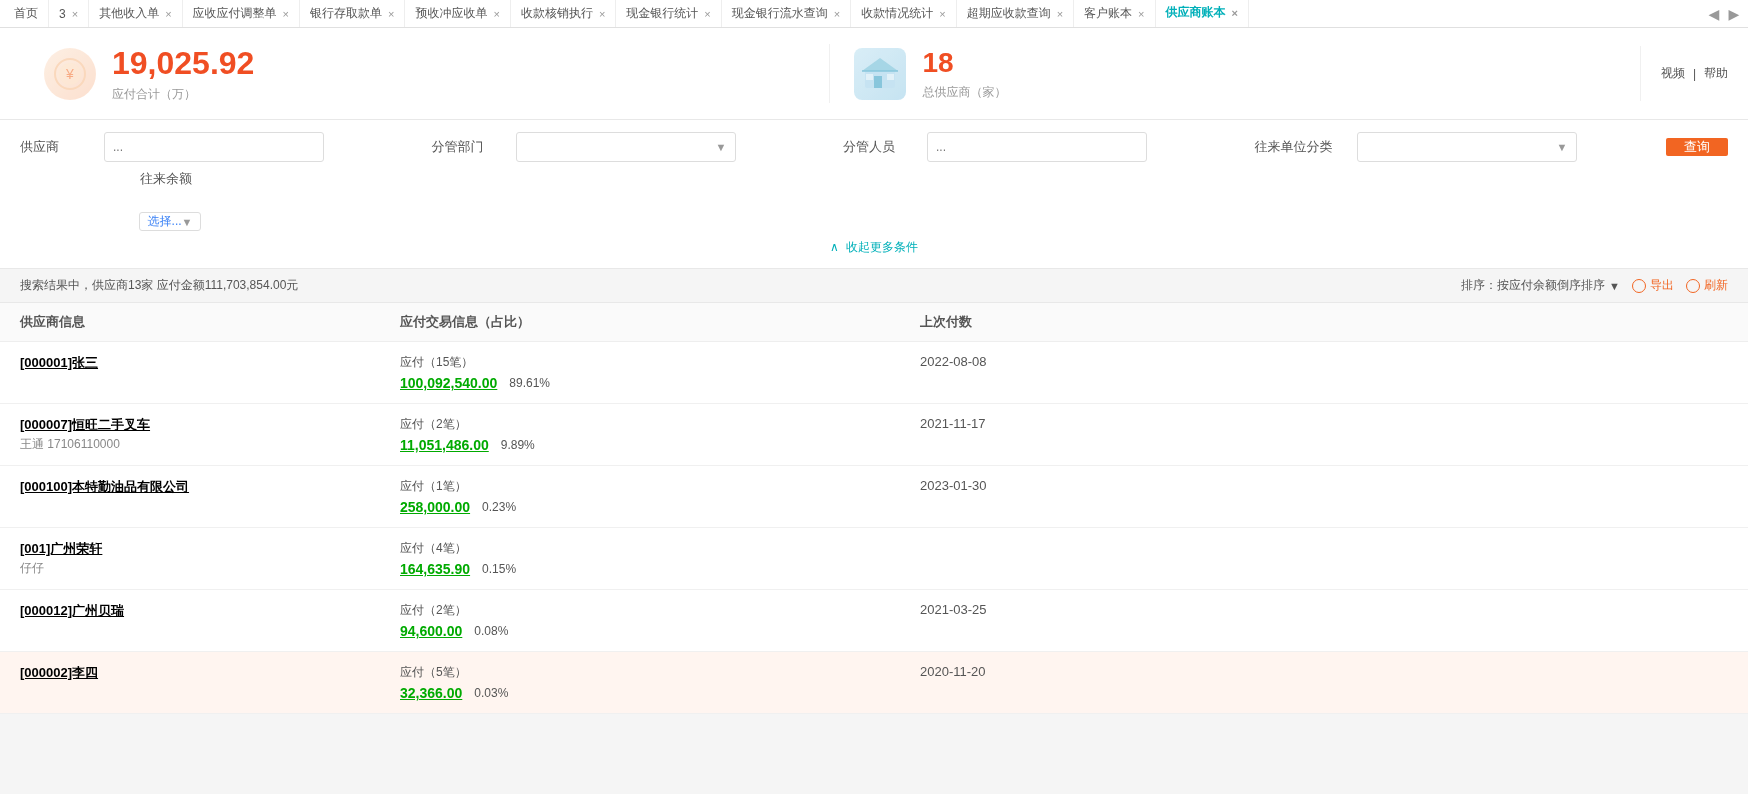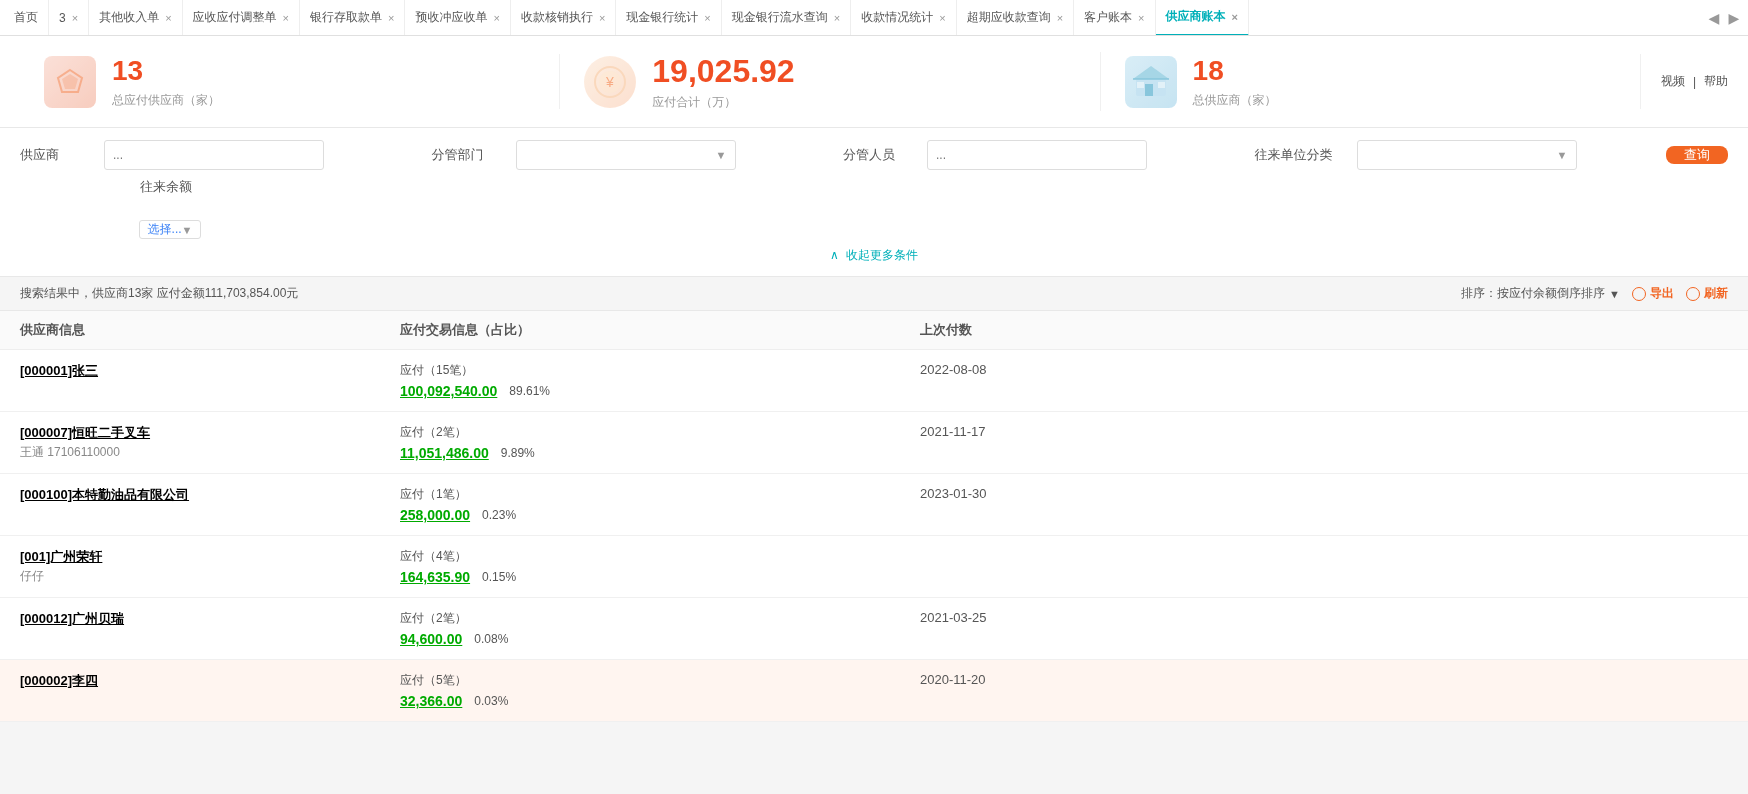--- a/index.html
+++ b/index.html
@@ -4,21 +4,21 @@
   <style>
     * { box-sizing: border-box; margin: 0; padding: 0; }
     body { font-family: 'Microsoft YaHei', Arial, sans-serif; font-size: 13px; background: #f5f5f5; color: #333; min-width: 1748px; }
 
     
     .top-nav {
       display: flex;
       align-items: center;
       background: #fff;
       border-bottom: 1px solid #e0e0e0;
-      height: 36px;
+      height: 28px;
       padding: 0 4px;
       overflow: hidden;
     }
     .nav-tab {
       display: flex;
       align-items: center;
       padding: 0 10px;
       height: 36px;
       font-size: 12px;
       color: #555;
@@ -144,21 +144,21 @@
       display: flex;
       align-items: center;
       justify-content: space-between;
       cursor: pointer;
     }
     .filter-select .arrow { color: #999; font-size: 11px; }
     .filter-btn-query {
       background: #f26522;
       color: #fff;
       border: none;
-      border-radius: 8px;
+      border-radius: 2px;
       padding: 0 18px;
       font-size: 13px;
       cursor: pointer;
       white-space: nowrap;
     }
     .collapse-bar {
       text-align: center;
       padding: 4px 0;
       color: #00b0b9;
       font-size: 12px;
@@ -189,21 +189,20 @@
       cursor: pointer;
       color: #555;
     }
     .btn-export, .btn-refresh {
       display: flex;
       align-items: center;
       gap: 4px;
       cursor: pointer;
       color: #f26522;
       font-size: 12px;
-      font-weight: bold;
     }
 
     
     .table-area {
       background: #fff;
       padding: 0;
     }
     .table-header {
       display: flex;
       align-items: center;
@@ -303,32 +302,20 @@
       <div class="nav-tab">超期应收款查询<span class="close-btn">×</span></div>
       <div class="nav-tab">客户账本<span class="close-btn">×</span></div>
       <div class="nav-tab active">供应商账本<span class="close-btn">×</span></div>
     </div>
   <div class="nav-arrow">◀</div>
   <div class="nav-arrow">▶</div>
 </div>
 
 <div class="summary-area">
 
-  <div class="summary-card">
-    <div class="summary-icon icon-diamond">
-      <svg width="32" height="32" viewBox="0 0 32 32">
-        <polygon points="16,4 28,12 24,26 8,26 4,12" fill="none" stroke="#f26522" stroke-width="2" opacity="0.6"></polygon>
-        <polygon points="16,8 24,13 21,23 11,23 8,13" fill="#f26522" opacity="0.3"></polygon>
-      </svg>
-    </div>
-    <div class="summary-text">
-      <div class="summary-number">13</div>
-      <div class="summary-label">总应付供应商（家）</div>
-    </div>
-  </div>
 
   <div class="summary-card">
     <div class="summary-icon icon-coin">
       <svg width="36" height="36" viewBox="0 0 36 36">
         <circle cx="18" cy="18" r="15" fill="none" stroke="#f8c8a0" stroke-width="2"></circle>
         <circle cx="18" cy="18" r="11" fill="#fde0c0" opacity="0.5"></circle>
         <text x="18" y="23" text-anchor="middle" font-size="14" fill="#f26522" opacity="0.7">¥</text>
       </svg>
     </div>
     <div class="summary-text">

